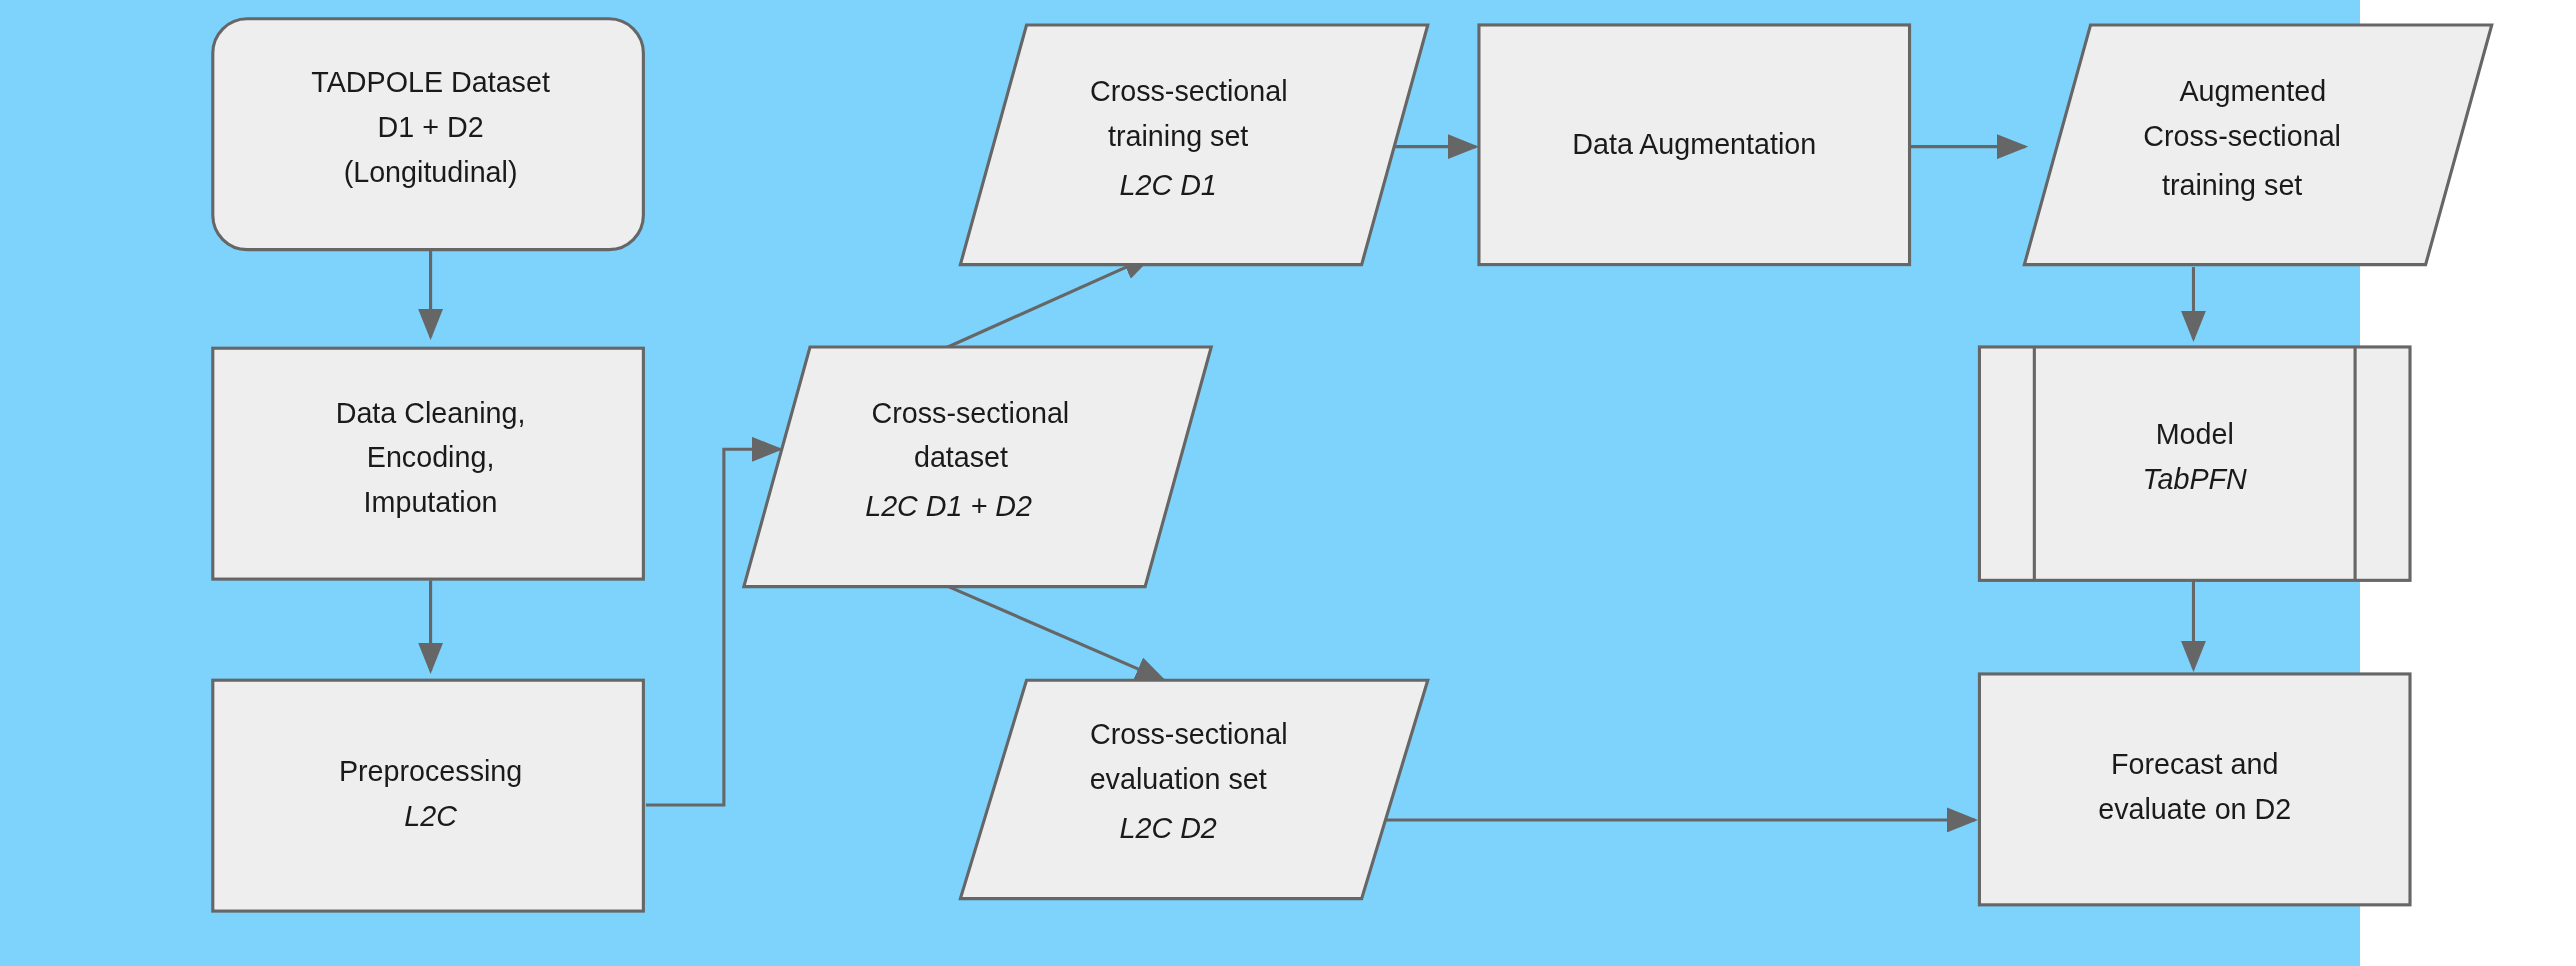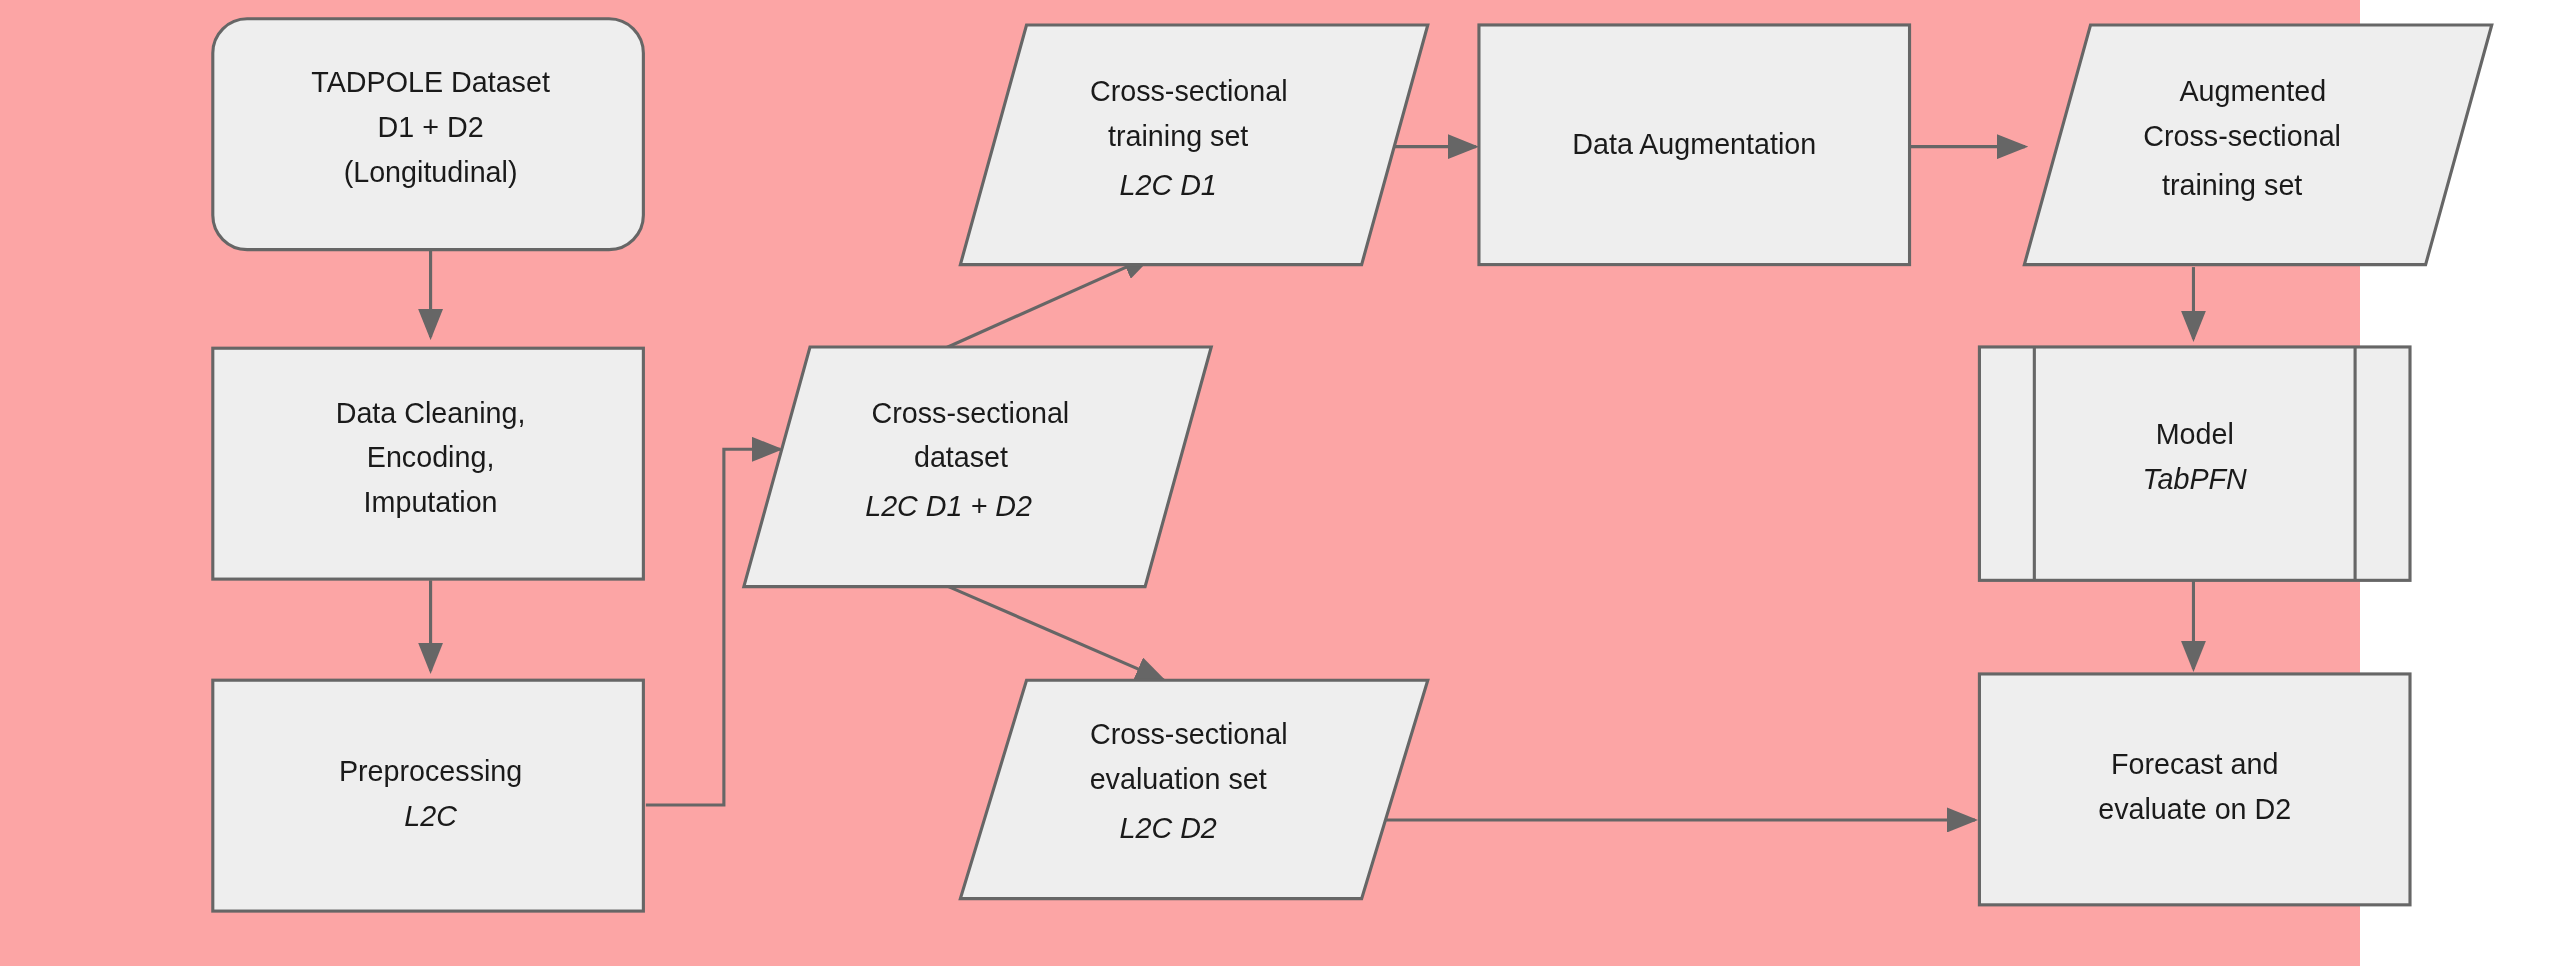--- a/index.html
+++ b/index.html
@@ -10,21 +10,21 @@
   body {
     width: 2576px;
     height: 966px;
     font-family: "Liberation Sans", sans-serif;
     overflow: hidden;
   }
   #flowchart-root {
     position: relative;
     width: 2360px;
     height: 966px;
-    background: #fca5a5;
+    background: #7dd3fc;
   }
   svg.diagram {
     display: block;
     width: 2576px;
     height: 966px;
   }
   .node-shape {
     fill: #eeeeee;
     stroke: #666666;
     stroke-width: 5;

